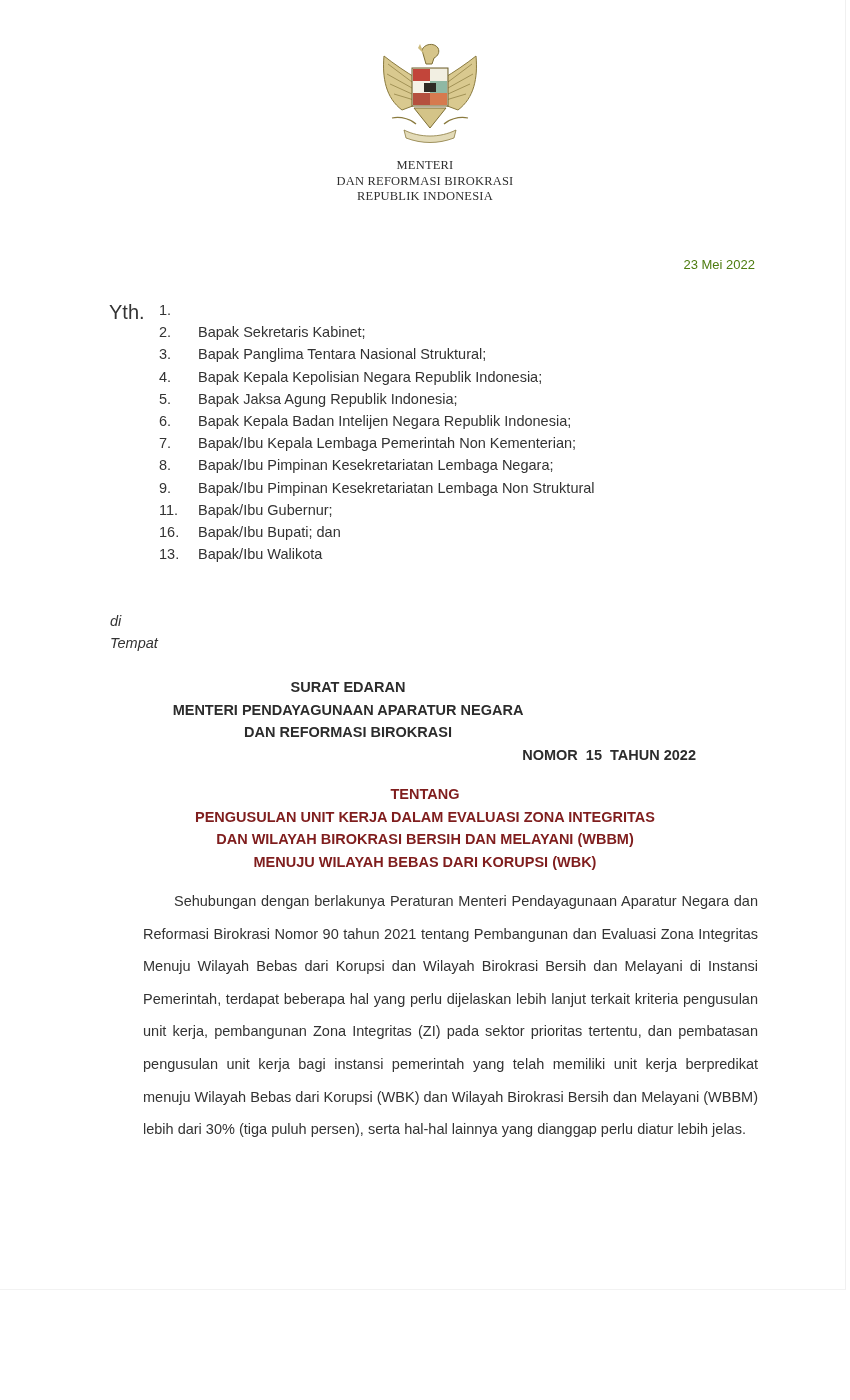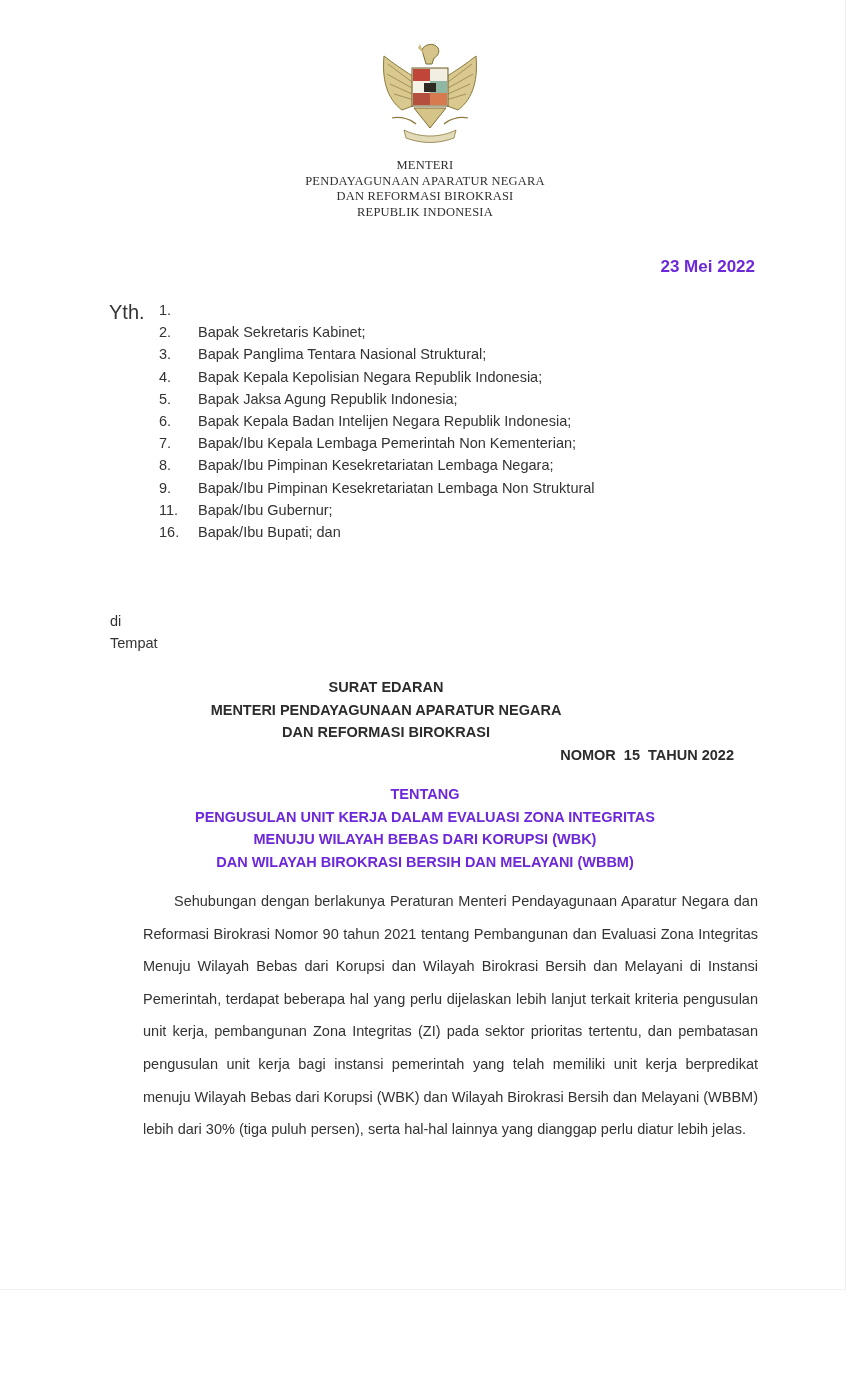--- a/index.html
+++ b/index.html
@@ -13,39 +13,39 @@
     border-right: 1px solid #f0f0f0; border-bottom: 1px solid #f2f2f2;
   }
   .emblem { position: absolute; left: 372px; top: 38px; width: 116px; height: 112px; }
   .letterhead {
     position: absolute; left: 0; width: 850px; top: 158px; text-align: center;
     font-family: "Liberation Serif", serif; font-size: 12.5px; line-height: 15.5px;
     color: #2f2f2f; letter-spacing: 0.2px;
   }
   .letterhead div { white-space: nowrap; }
   .date {
-    position: absolute; top: 257px; right: 95px; font-size: 17px; color: #6d28d9; font-weight: bold;
+    position: absolute; top: 257px; right: 95px; font-size: 13px; color: #4d7c0f;
   }
   .addr-label { position: absolute; left: 109px; top: 301px; font-size: 20px; color: #333; }
   .recipients { position: absolute; left: 159px; top: 301px; margin: 0; padding: 0; list-style: none; }
   .recipients li {
     height: 22.2px; line-height: 18px; font-size: 14.5px; color: #333; white-space: nowrap;
     display: flex;
   }
   .recipients .num { width: 39px; display: inline-block; }
-  .di { position: absolute; left: 110px; top: 610px; font-size: 14.5px; color: #333; line-height: 22px; }
+  .di { position: absolute; left: 110px; top: 610px; font-size: 14.5px; color: #333; line-height: 22px; font-style: italic; }
   .di div { white-space: nowrap; }
   .title-block {
     position: absolute; left: 0; width: 696px; top: 676px; text-align: center;
-    font-weight: bold; font-size: 14.5px; line-height: 22.5px; color: #2c2c2c; padding-left: 38px;
+    font-weight: bold; font-size: 14.5px; line-height: 22.5px; color: #2c2c2c;
   }
   .title-block div, .subject-block div { white-space: nowrap; }
   .subject-block {
     position: absolute; left: 0; width: 850px; top: 783px; text-align: center;
-    font-weight: bold; font-size: 14.5px; line-height: 22.5px; color: #6d28d9;
+    font-weight: bold; font-size: 14.5px; line-height: 22.5px; color: #7f1d1d;
   }
   .body-para {
     position: absolute; left: 143px; top: 885px; width: 615px;
     font-size: 14.5px; line-height: 32.6px; color: #333; text-align: justify;
     text-indent: 31px; margin: 0;
   }
 </style>
 </head>
 <body>
 
@@ -82,21 +82,20 @@
     <path d="M42 70 L58 90 L74 70 Z" fill="#d4c488" stroke="#7e6f36" stroke-width="1"></path>
     <path d="M20 80 C30 78 40 82 44 86" stroke="#8a7a3e" fill="none" stroke-width="1.2"></path>
     <path d="M96 80 C86 78 76 82 72 86" stroke="#8a7a3e" fill="none" stroke-width="1.2"></path>
 
     <path d="M32 92 C48 100 68 100 84 92 L82 100 C66 106 50 106 34 100 Z" fill="#e3dbb8" stroke="#8a7a3e" stroke-width="0.8"></path>
   </svg>
 </div>
 
 <div class="letterhead">
   <div>MENTERI</div>
-  <div>PENDAYAGUNAAN APARATUR NEGARA</div>
   <div>DAN REFORMASI BIROKRASI</div>
   <div>REPUBLIK INDONESIA</div>
 </div>
 
 <div class="date">23 Mei 2022</div>
 
 <div class="addr-label">Yth.</div>
 
 <ol class="recipients">
   <li>
@@ -135,34 +134,38 @@
       <span>Bapak/Ibu Pimpinan Kesekretariatan Lembaga Non Struktural</span>
     </li>
   <li>
       <span class="num">11.</span>
       <span>Bapak/Ibu Gubernur;</span>
     </li>
   <li>
       <span class="num">16.</span>
       <span>Bapak/Ibu Bupati; dan</span>
     </li>
+  <li>
+      <span class="num">13.</span>
+      <span>Bapak/Ibu Walikota</span>
+    </li>
 </ol>
 
 <div class="di">
   <div>di</div>
   <div>Tempat</div>
 </div>
 
 <div class="title-block">
   <div>SURAT EDARAN</div>
   <div>MENTERI PENDAYAGUNAAN APARATUR NEGARA</div>
   <div>DAN REFORMASI BIROKRASI</div>
   <div style="white-space: pre; text-align: right;">NOMOR  15  TAHUN 2022</div>
 </div>
 
 <div class="subject-block">
   <div>TENTANG</div>
   <div>PENGUSULAN UNIT KERJA DALAM EVALUASI ZONA INTEGRITAS</div>
+  <div>DAN WILAYAH BIROKRASI BERSIH DAN MELAYANI (WBBM)</div>
   <div>MENUJU WILAYAH BEBAS DARI KORUPSI (WBK)</div>
-  <div>DAN WILAYAH BIROKRASI BERSIH DAN MELAYANI (WBBM)</div>
 </div>
 
 <p class="body-para">Sehubungan dengan berlakunya Peraturan Menteri Pendayagunaan Aparatur Negara dan Reformasi Birokrasi Nomor 90 tahun 2021 tentang Pembangunan dan Evaluasi Zona Integritas Menuju Wilayah Bebas dari Korupsi dan Wilayah Birokrasi Bersih dan Melayani di Instansi Pemerintah, terdapat beberapa hal yang perlu dijelaskan lebih lanjut terkait kriteria pengusulan unit kerja, pembangunan Zona Integritas (ZI) pada sektor prioritas tertentu, dan pembatasan pengusulan unit kerja bagi instansi pemerintah yang telah memiliki unit kerja berpredikat menuju Wilayah Bebas dari Korupsi (WBK) dan Wilayah Birokrasi Bersih dan Melayani (WBBM) lebih dari 30% (tiga puluh persen), serta hal-hal lainnya yang dianggap perlu diatur lebih jelas.</p>
 
 </body></html>

